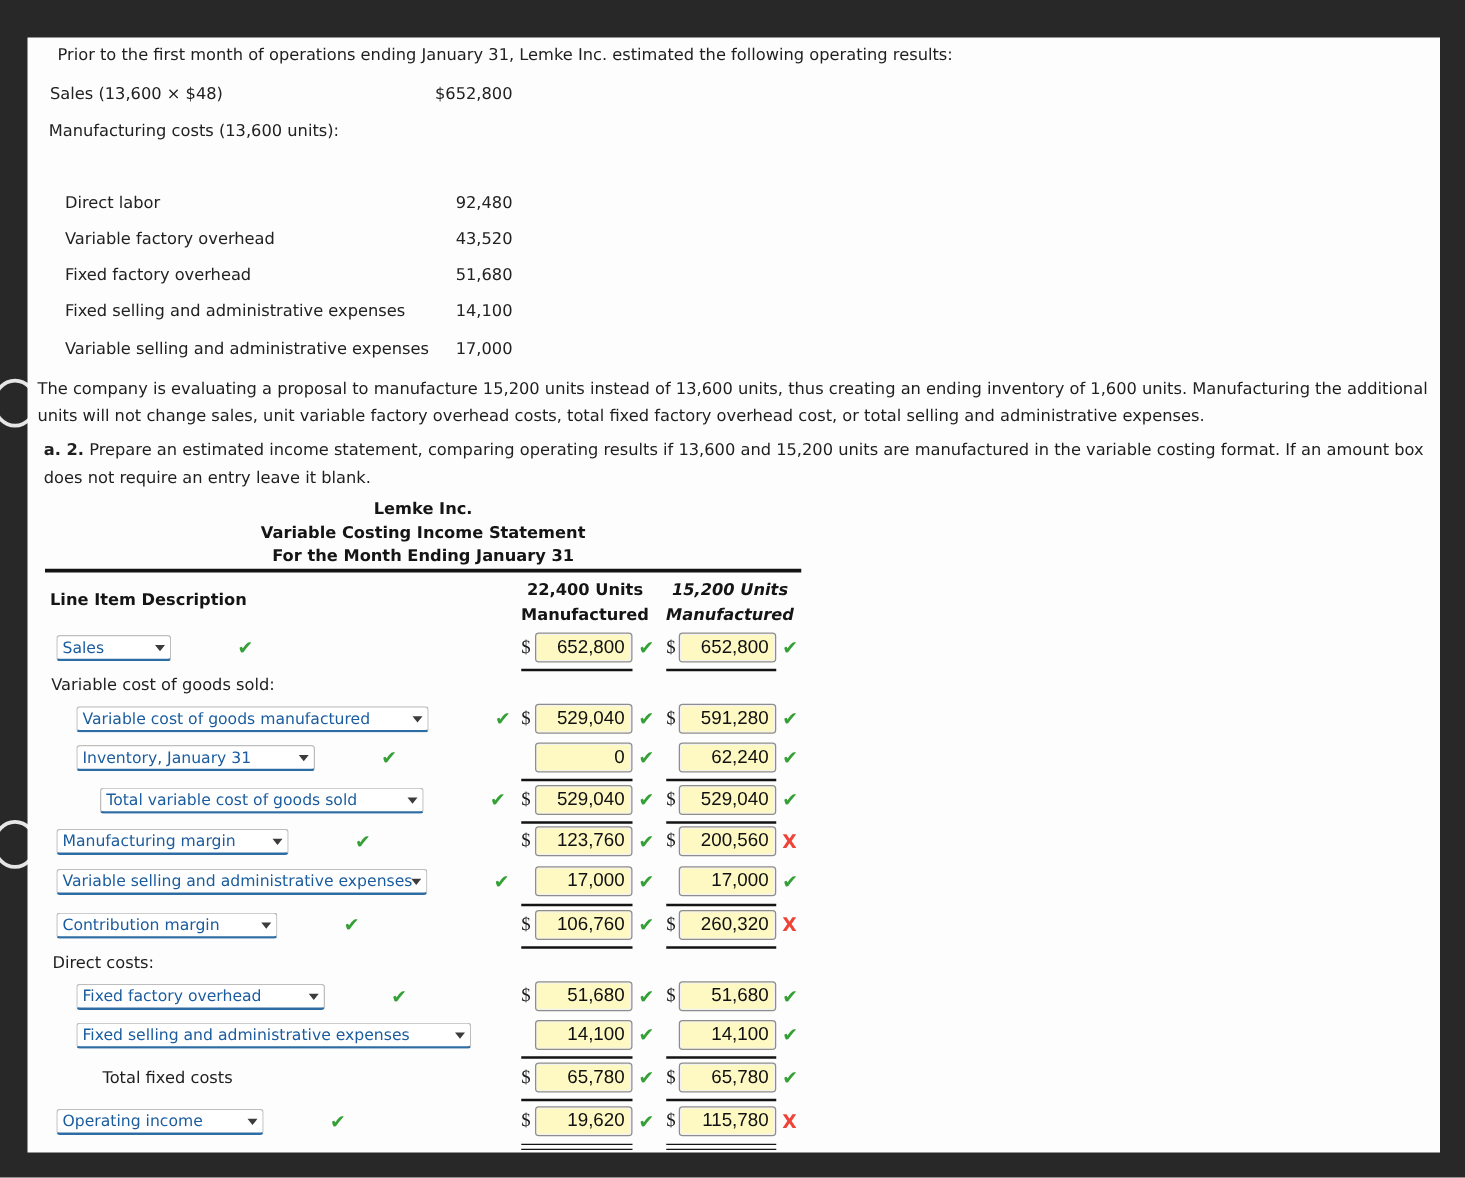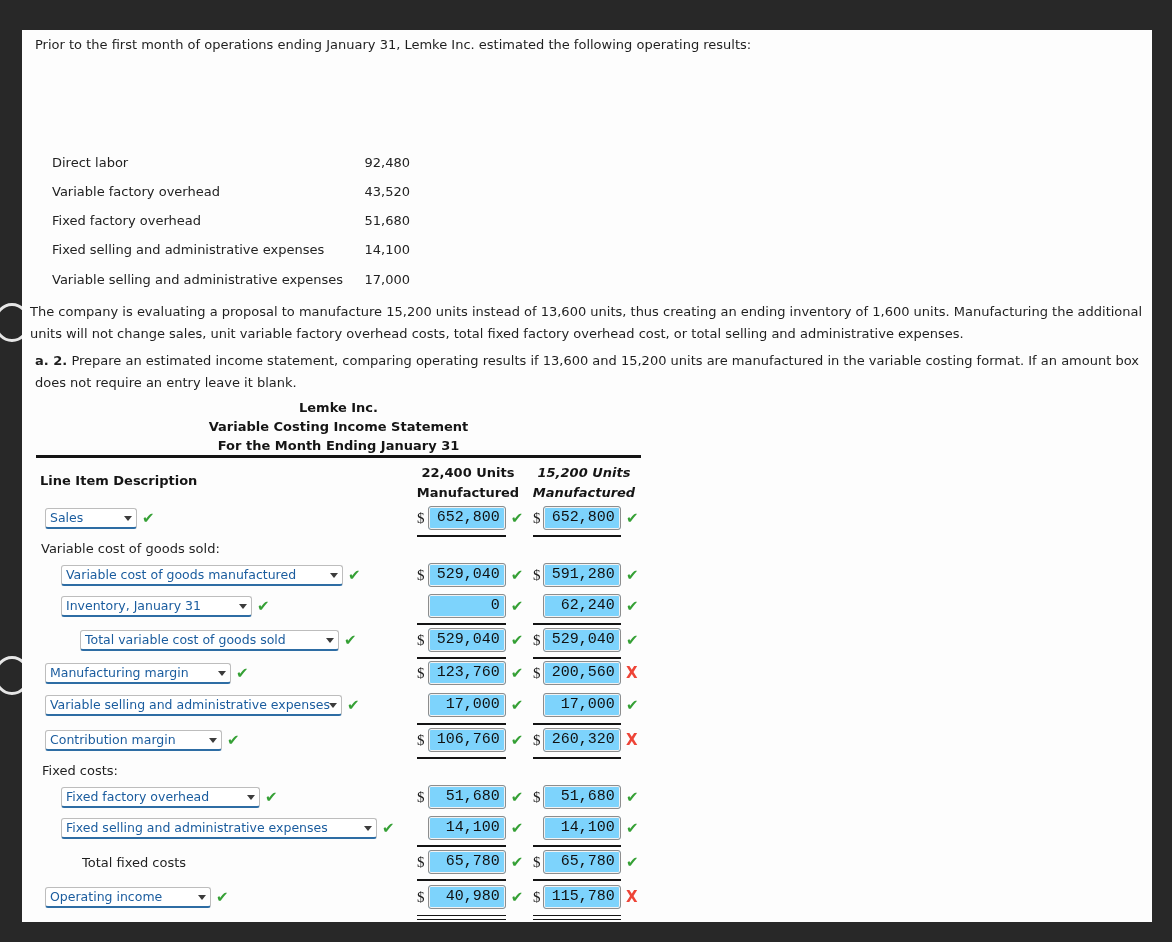--- a/index.html
+++ b/index.html
@@ -27,21 +27,21 @@
   .erow .eval{margin-left:auto;text-align:right;}
   .ind14{padding-left:14px;}
   
   .statement{position:absolute;left:14px;top:0;width:605px;height:892px;}
   .stitle{position:absolute;left:0;width:605px;text-align:center;font-weight:bold;font-size:13px;line-height:19px;color:#151515;}
   .title-rule{position:absolute;left:0;top:425px;width:605px;height:3px;background:#141414;}
   .chead{position:absolute;width:116px;text-align:center;font-weight:bold;font-size:13px;line-height:19.5px;color:#151515;}
   .lid{position:absolute;left:4px;top:443px;font-weight:bold;font-size:13px;color:#151515;}
   .sec{position:absolute;font-size:13px;color:#1f1f1f;}
   .srow{position:absolute;left:0;right:0;height:30px;}
-  .lblzone{position:absolute;left:0;top:1px;height:24px;display:flex;align-items:center;}
+  .lblzone{position:absolute;left:0;top:1px;height:24px;display:flex;align-items:center;gap:48px;}
   .ind0{padding-left:9px;}
   .ind1{padding-left:25px;}
   .ind2{padding-left:44px;}
   .ind2s{padding-left:46px;}
   .dd{
     position:relative;display:inline-flex;align-items:center;
     height:21px;box-sizing:border-box;
     background:#fff;border:1px solid #bdbdbd;border-bottom:2px solid #2e6da4;
     border-radius:3px;padding:0 18px 1px 4px;
     color:#1a5c9e;font-size:12.5px;white-space:nowrap;overflow:hidden;
@@ -55,41 +55,48 @@
   .static-lbl{font-size:13px;color:#1f1f1f;}
   .mark{font-size:15px;font-weight:800;margin-left:5px;width:16px;line-height:22px;}
   .ok{color:#35a035;}
   .err{color:#ee4437;}
   .c1{position:absolute;left:374px;width:116px;top:1px;display:flex;align-items:center;}
   .c2{position:absolute;left:490px;width:115px;top:1px;display:flex;align-items:center;}
   .amt{position:relative;width:93px;margin-left:7px;display:flex;align-items:center;height:24px;}
   .cur{font-family:"Liberation Serif",serif;font-size:15px;color:#1c1c1c;}
   .box{
     margin-left:auto;box-sizing:border-box;width:78px;height:24px;line-height:21px;
-    background:#7dd3fc;border:1px solid #8d8d8d;border-radius:3px;
+    background:#fef9c3;border:1px solid #8d8d8d;border-radius:3px;
     box-shadow:inset 0 0 0 1px #f2f2f2;
     text-align:right;padding-right:5px;
-    font-family:Liberation Mono, monospace;font-size:15px;color:#111;
+    font-family:Liberation Sans, sans-serif;font-size:15px;color:#111;
   }
   .r-above::before{content:"";position:absolute;top:-5px;left:0;right:0;border-top:2px solid #141414;}
   .r-below::after{content:"";position:absolute;bottom:-7px;left:0;right:0;border-top:2px solid #141414;}
   .r-double::after{content:"";position:absolute;bottom:-11px;left:0;right:0;height:3px;border-top:1.5px solid #141414;border-bottom:1.5px solid #141414;}
   .bold{font-weight:bold;}
 </style>
 </head>
 <body>
 
 <div class="arc" style="top:303px;"></div>
 <div class="arc" style="top:656px;"></div>
 
 <div class="content">
 
-  <div class="abs txt" style="left:13px;top:4px;right:10px;">Prior to the first month of operations ending January 31, Lemke Inc. estimated the following operating results:</div>
+  <div class="abs txt" style="left:24px;top:4px;right:10px;">Prior to the first month of operations ending January 31, Lemke Inc. estimated the following operating results:</div>
 
   <div class="estimates">
+    <div class="erow" style="top:0;">
+      <span class="elbl" style="padding-left:2px;">Sales (13,600 × $48)</span>
+      <span class="eval">$652,800</span>
+    </div>
+    <div class="erow" style="top:30px;">
+      <span class="elbl" style="padding-left:1px;">Manufacturing costs (13,600 units):</span>
+    </div>
     <div class="erow" style="top:87px;">
       <span class="elbl ind14">Direct labor</span>
       <span class="eval">92,480</span>
     </div>
     <div class="erow" style="top:116px;">
       <span class="elbl ind14">Variable factory overhead</span>
       <span class="eval">43,520</span>
     </div>
     <div class="erow" style="top:145px;">
       <span class="elbl ind14">Fixed factory overhead</span>
@@ -292,21 +299,21 @@
         </div>
       <div class="c2">
           <span class="amt r-above r-below">
             <span class="cur">$</span>
             <span class="box">260,320</span>
           </span>
           <span class="mark err">X</span>
         </div>
     </div>
 
-    <div class="sec" style="left:6px;top:733px;">Fixed costs:</div>
+    <div class="sec" style="left:6px;top:733px;">Direct costs:</div>
 
     <div class="srow" style="top:754px;">
       <div class="lblzone ind1">
         <span class="dd" style="width:199px;">
           <span>Fixed factory overhead</span>
           <span class="dd-arrow"></span>
         </span>
         <span class="mark ok">✔</span>
       </div>
       <div class="c1">
@@ -373,21 +380,21 @@
       <div class="lblzone ind0">
         <span class="dd" style="width:166px;">
           <span>Operating income</span>
           <span class="dd-arrow"></span>
         </span>
         <span class="mark ok">✔</span>
       </div>
       <div class="c1">
           <span class="amt r-double">
             <span class="cur">$</span>
-            <span class="box">40,980</span>
+            <span class="box">19,620</span>
           </span>
           <span class="mark ok">✔</span>
         </div>
       <div class="c2">
           <span class="amt r-double">
             <span class="cur">$</span>
             <span class="box">115,780</span>
           </span>
           <span class="mark err">X</span>
         </div>

